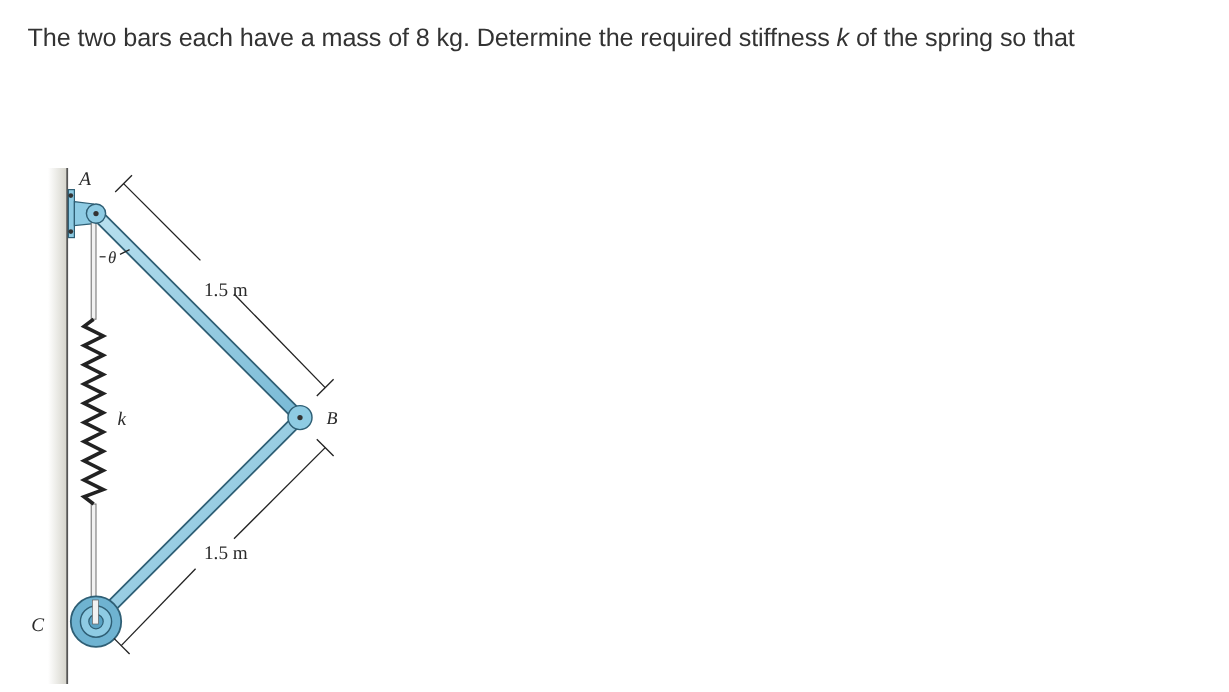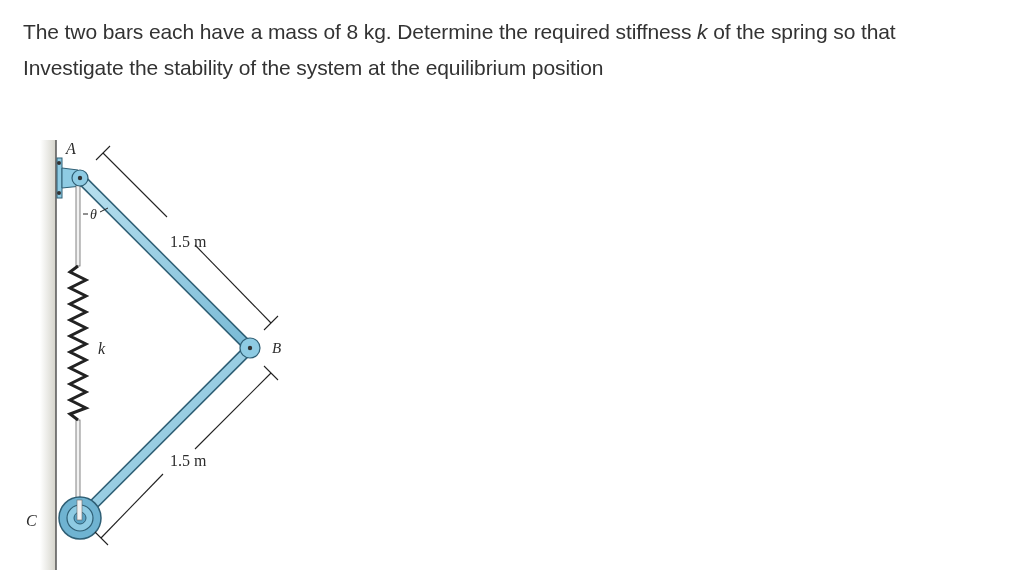--- a/index.html
+++ b/index.html
@@ -10,21 +10,20 @@
     .problem p { margin: 0; white-space: nowrap; }
     .it { font-style: italic; }
     .figure { position: absolute; left: 0; top: 130px; width: 320px; height: 447px; }
     .lbl { font-family: "Liberation Serif", serif; fill: #2b2b2b; }
   </style>
 </head>
 <body>
 
 <div class="problem">
   <p><span>The two bars each have a mass of 8 kg. Determine the required stiffness </span><span class="it">k</span><span> of the spring so that</span></p>
-  <p>Investigate the stability of the system at the equilibrium position</p>
 </div>
 
 <div class="figure">
   <svg width="320" height="447" viewBox="0 130 320 447" xmlns="http://www.w3.org/2000/svg">
     <defs>
       <linearGradient id="wallg" x1="0" x2="1" y1="0" y2="0">
         <stop offset="0" stop-color="#ffffff"></stop>
         <stop offset="1" stop-color="#d4d3ca"></stop>
       </linearGradient>
       <linearGradient id="barg" x1="0" x2="1" y1="0" y2="1">

